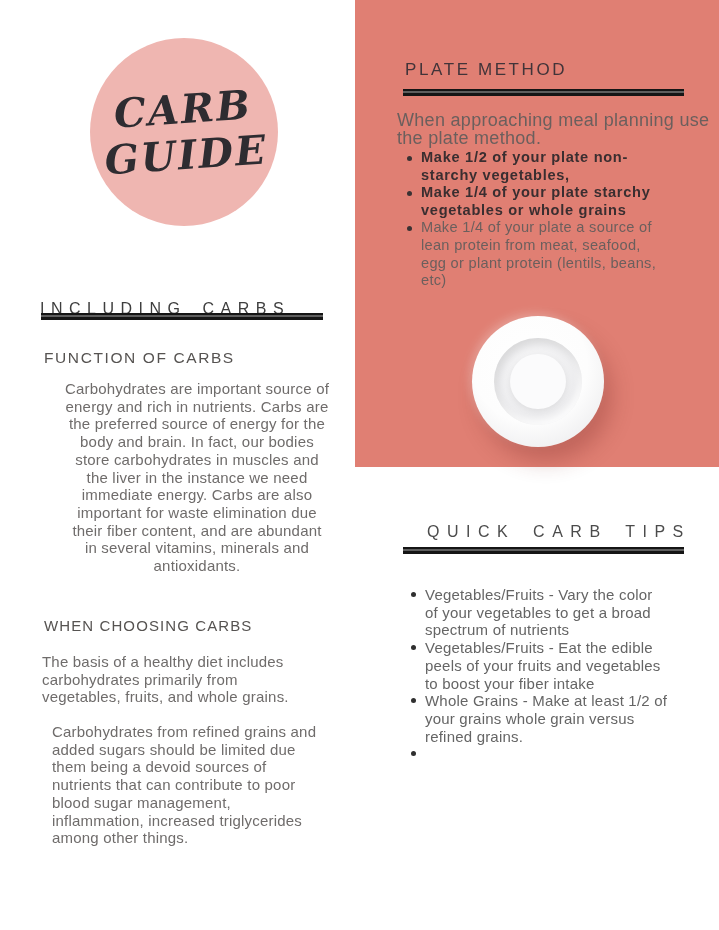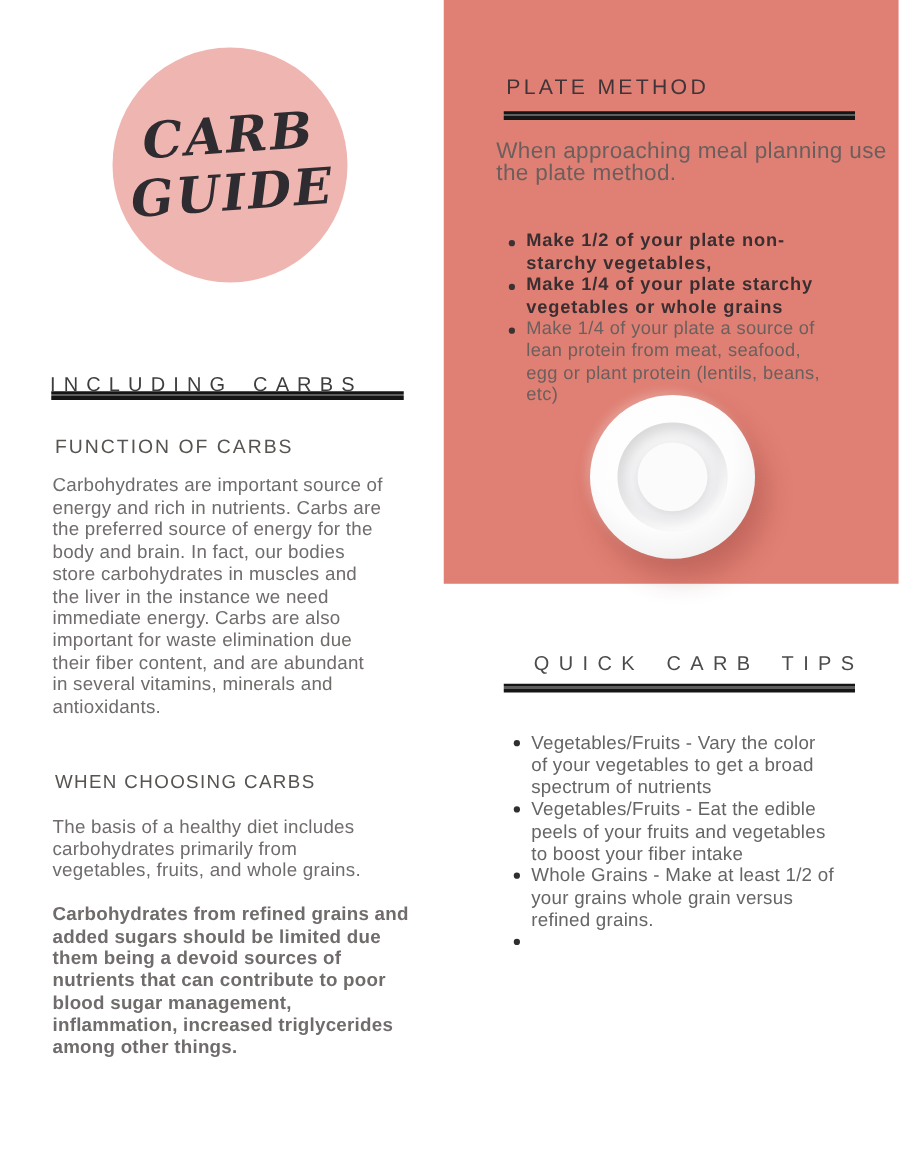--- a/index.html
+++ b/index.html
@@ -50,23 +50,23 @@
     font-size:15.5px;
     letter-spacing:1.6px;
   }
   .fh{left:44px;top:349px;}
   .ch{left:44px;top:617px;font-size:15px;letter-spacing:1.1px;}
   .body-copy{
     color:#6f6c6b;
     font-size:15px;line-height:17.7px;
     letter-spacing:0.2px;
   }
-  .fp{left:42px;top:380px;width:310px;}
+  .fp{left:42px;top:380px;width:310px;text-align:center;}
   .cp1{left:42px;top:653px;width:310px;}
-  .cp2{left:42px;top:723px;width:310px;font-weight:bold;}
+  .cp2{left:52px;top:723px;width:310px;}
 
   
   .salmon{
     left:355px;top:0;width:364px;height:467px;
     background:#e07f73;
   }
   .pm-heading{
     left:405px;top:60px;
     font-size:17px;letter-spacing:2.6px;
     color:#413439;
@@ -76,21 +76,21 @@
     left:397px;top:112px;
     color:#6b5f5d;
     font-size:18px;line-height:17.6px;letter-spacing:0.3px;
   }
   .bullet-list{display:flex;flex-direction:column;}
   .bullet{display:flex;gap:9px;}
   .dot{
     width:5px;height:5px;border-radius:50%;
     background:#3a3233;margin-top:7px;flex:none;
   }
-  .pm-bullets{left:407px;top:149px;width:302px;margin-top:36px;}
+  .pm-bullets{left:407px;top:149px;width:302px;}
   .pm-bullets .bullet-text{
     font-size:14.6px;line-height:17.6px;
     color:#6b5f5d;letter-spacing:0.3px;
   }
   .pm-bullets .bold .bullet-text{
     font-weight:bold;color:#3a2e30;letter-spacing:0.7px;
   }
 
   
   .plate{

